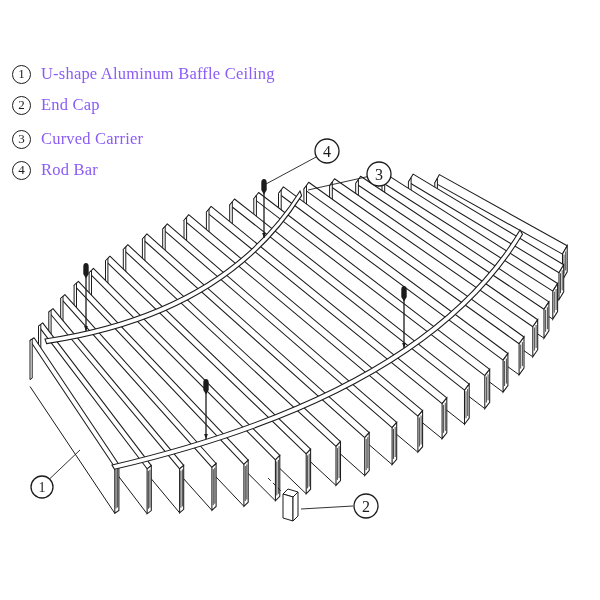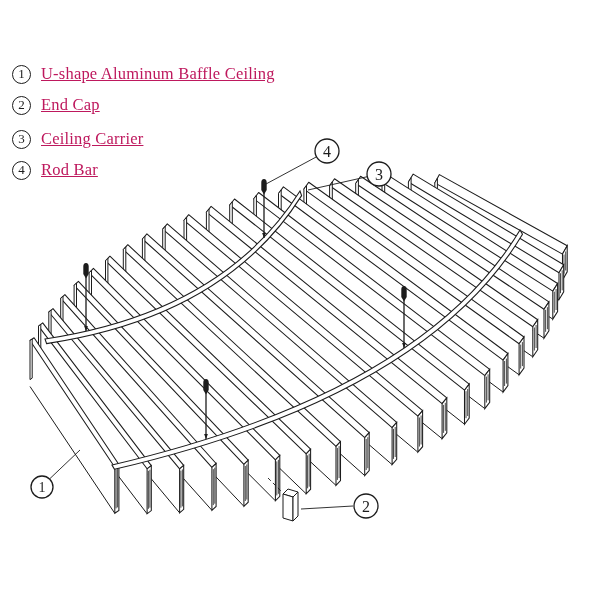--- a/index.html
+++ b/index.html
@@ -4,39 +4,39 @@
 <style>
   html,body{margin:0;padding:0;background:#ffffff;}
   #stage{position:relative;width:600px;height:600px;background:#ffffff;overflow:hidden;
          font-family:"Liberation Serif", serif;}
   #drawing{position:absolute;left:0;top:0;}
   .legend{position:absolute;left:12px;top:0;width:420px;}
   .legend-row{position:absolute;left:0;display:flex;align-items:center;gap:10px;white-space:nowrap;}
   .legend-num{display:inline-flex;align-items:center;justify-content:center;
               width:19px;height:19px;border:1.3px solid #1c1c1c;border-radius:50%;
               font-size:13px;color:#1c1c1c;box-sizing:border-box;flex:0 0 auto;}
-  .legend-label{font-size:16.5px;color:#be185d;letter-spacing:0.2px;text-decoration:underline;}
+  .legend-label{font-size:16.5px;color:#8b5cf6;letter-spacing:0.2px;}
 </style>
 </head>
 <body>
 
 <div id="stage">
 
   <div class="legend">
     <div class="legend-row" style="top:64px">
       <span class="legend-num">1</span>
       <span class="legend-label">U-shape Aluminum Baffle Ceiling</span>
     </div>
     <div class="legend-row" style="top:95px">
       <span class="legend-num">2</span>
       <span class="legend-label">End Cap</span>
     </div>
     <div class="legend-row" style="top:129px">
       <span class="legend-num">3</span>
-      <span class="legend-label">Ceiling Carrier</span>
+      <span class="legend-label">Curved Carrier</span>
     </div>
     <div class="legend-row" style="top:160px">
       <span class="legend-num">4</span>
       <span class="legend-label">Rod Bar</span>
     </div>
   </div>
 
   <svg id="drawing" width="600" height="600" viewBox="0 0 600 600">
       <path d="M434.8,182.9 L562.5,254.1 L562.5,280.1 L434.8,208.9 Z" fill="#fff" stroke="none"></path>
       <path d="M562.5,280.1 L434.8,208.9" stroke="#1c1c1c" stroke-width="1" fill="none"></path>

